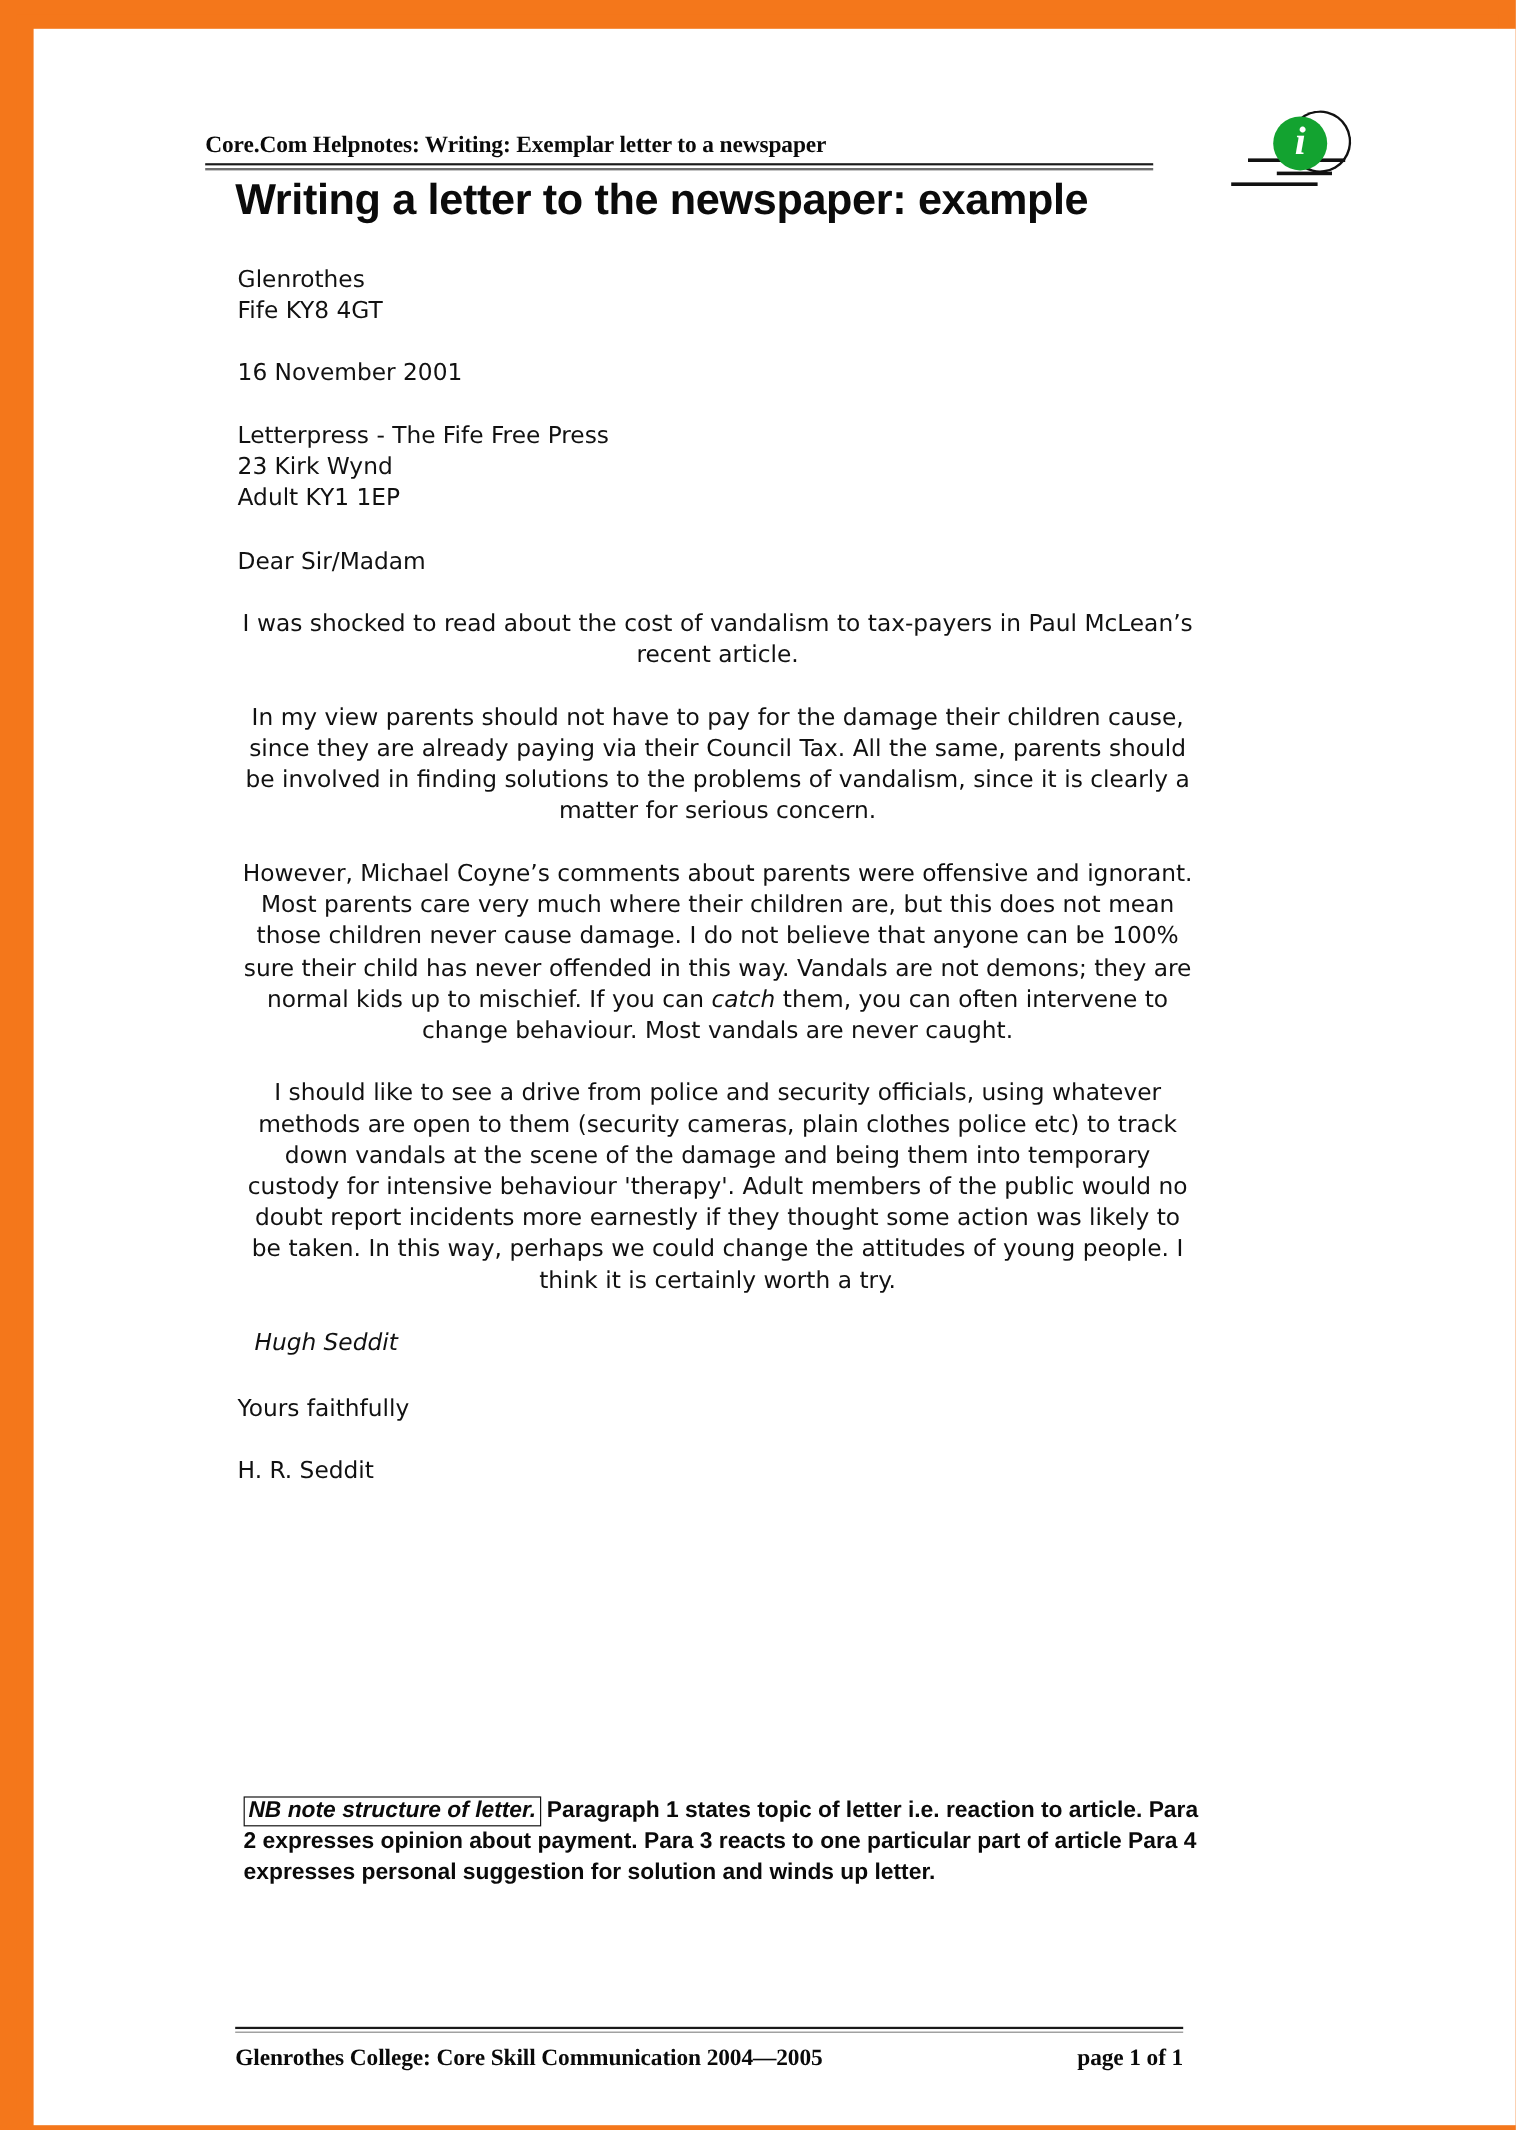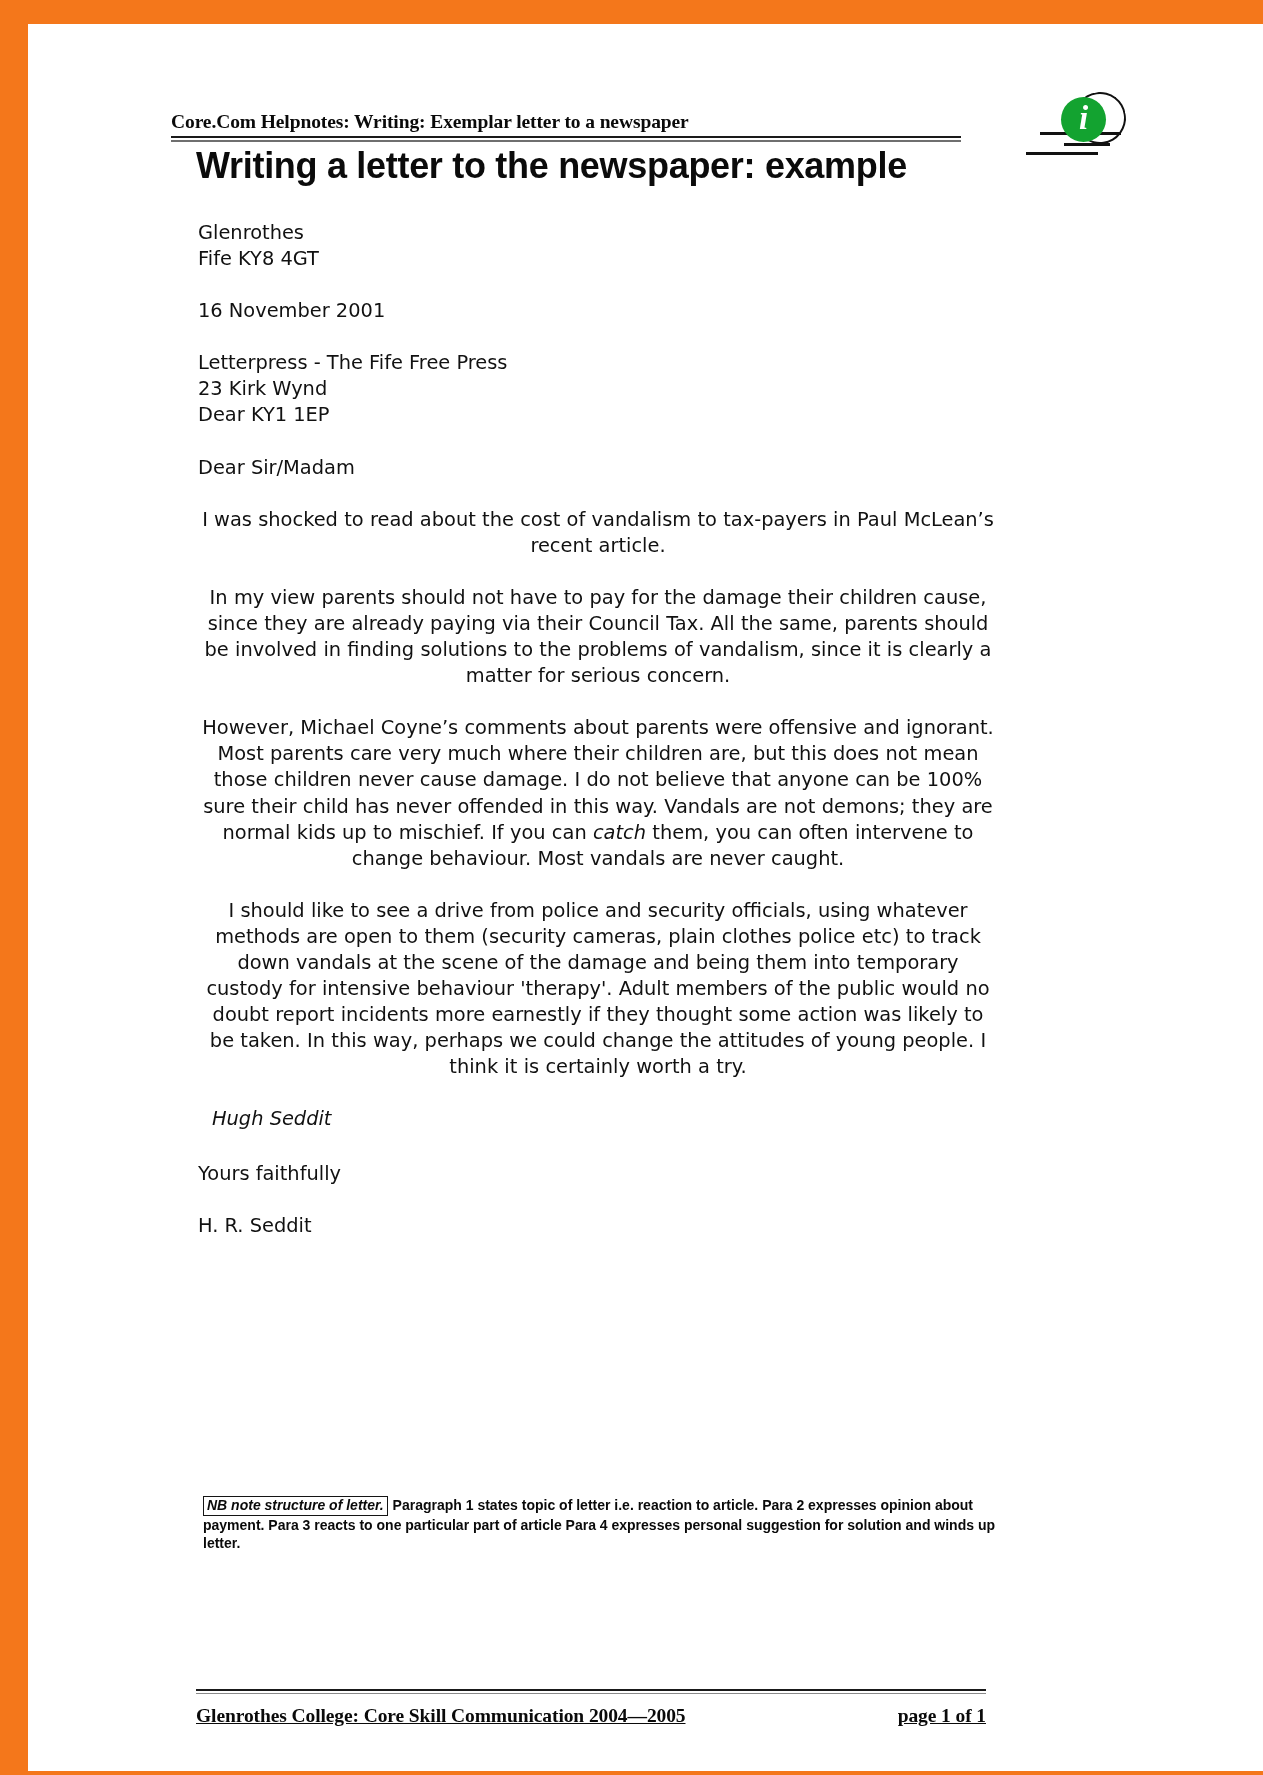--- a/index.html
+++ b/index.html
@@ -162,21 +162,21 @@
   #signoff-name { margin: 0; }
 
   
   #nb-note {
     position: absolute;
     left: 175px;
     top: 1472px;
     width: 800px;
     font-family: "Liberation Sans", "DejaVu Sans", sans-serif;
     font-weight: bold;
-    font-size: 14px;
+    font-size: 19px;
     color: #0a0a0a;
     line-height: 1.33;
   }
   #nb-label {
     display: inline-block;
     border: 1.6px solid #141414;
     padding: 0px 3px 1px 3px;
     font-style: italic;
     font-weight: bold;
     margin-right: 5px;
@@ -196,21 +196,20 @@
   #footer-row {
     display: flex;
     justify-content: space-between;
     align-items: baseline;
     margin-top: 11px;
     font-family: "Liberation Serif", "DejaVu Serif", serif;
     font-weight: bold;
     font-size: 19.5px;
     color: #0a0a0a;
     letter-spacing: -0.1px;
-    text-decoration: underline;
   }
   #footer-left { white-space: nowrap; }
   #footer-right { white-space: nowrap; }
 </style>
 </head>
 <body>
 
 <div id="scan-frame">
   <div id="page-sheet">
 
@@ -241,21 +240,21 @@
       <div class="blk">
         <div class="addr-line">Glenrothes</div>
         <div class="addr-line">Fife KY8 4GT</div>
       </div>
 
       <div class="blk">16 November 2001</div>
 
       <div class="blk">
         <div class="addr-line">Letterpress - The Fife Free Press</div>
         <div class="addr-line">23 Kirk Wynd</div>
-        <div class="addr-line">Dear KY1 1EP</div>
+        <div class="addr-line">Adult KY1 1EP</div>
       </div>
 
       <div class="blk">Dear Sir/Madam</div>
 
       <p class="para">I was shocked to read about the cost of vandalism to tax-payers in Paul McLean’s recent article.</p>
       <p class="para">In my view parents should not have to pay for the damage their children cause, since they are already paying via their Council Tax.  All the same, parents should be involved in finding solutions to the problems of vandalism, since it is clearly a matter for serious concern.</p>
 
       <p class="para"><span>However, Michael Coyne’s comments about parents were offensive and ignorant.  Most parents care very much where their children are, but this does not mean those children never cause damage.  I do not believe that anyone can be 100% sure their child has never offended in this way.  Vandals are not demons; they are normal kids up to mischief.  If you can </span><span class="ital">catch</span><span> them, you can often intervene to change behaviour.  Most vandals are never caught.</span></p>
 
       <p class="para">I should like to see a drive from police and security officials, using whatever methods are open to them (security cameras, plain clothes police etc) to track down vandals at the scene of the damage and being them into temporary custody for intensive behaviour 'therapy'. Adult members of the public would no doubt report incidents more earnestly if they thought some action was likely to be taken.  In this way, perhaps we could change the attitudes of young people.  I think it is certainly worth a try.</p>

